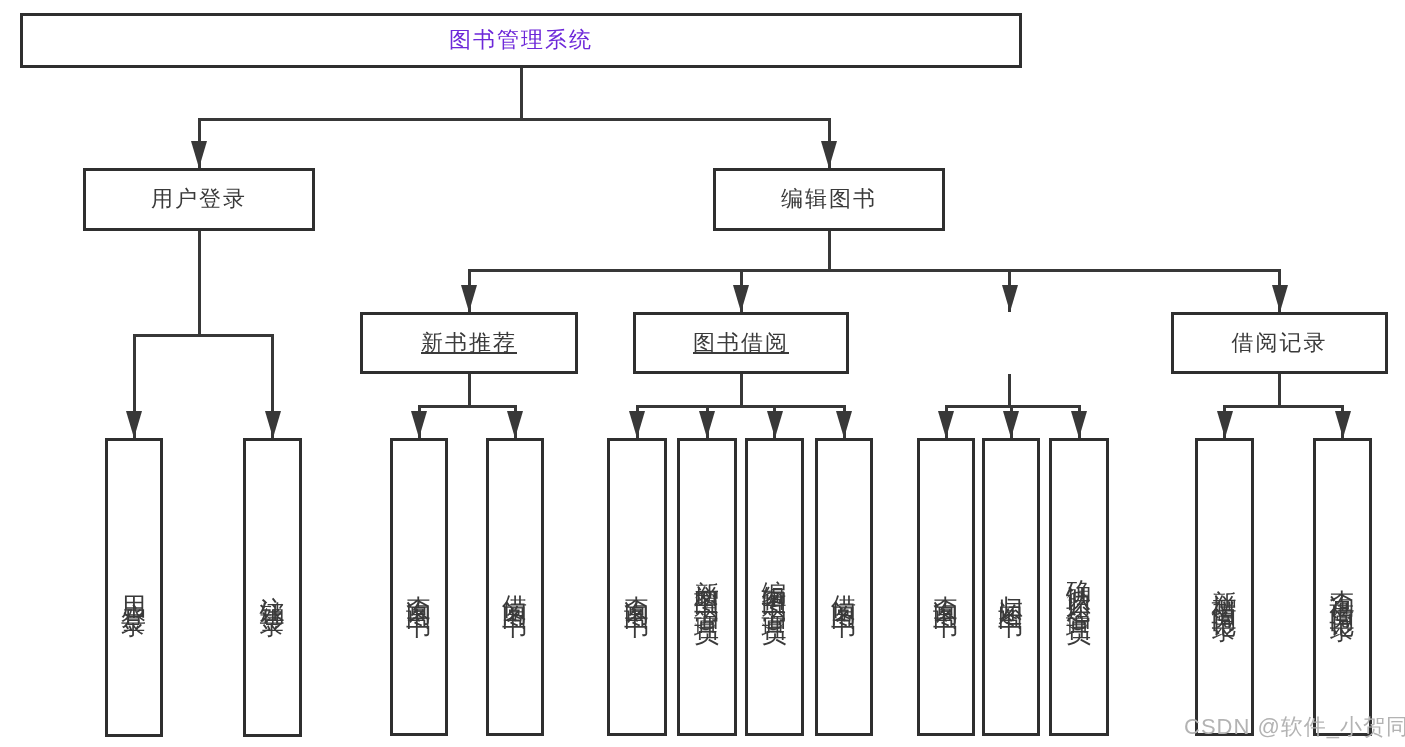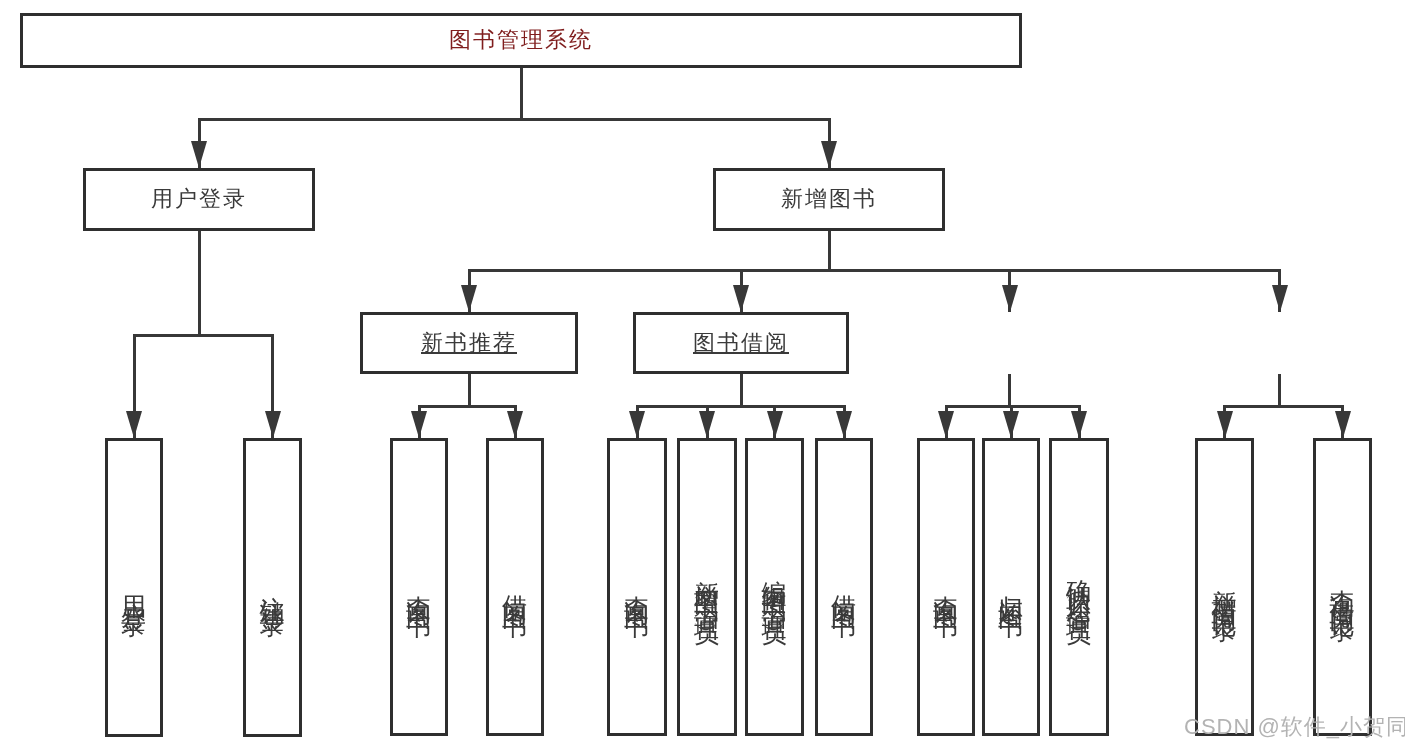--- a/index.html
+++ b/index.html
@@ -110,39 +110,42 @@
     <div class="arrowhead" style="left: 1003px; top: 411px; border-top-color: rgb(56, 56, 56);"></div>
     <div class="line" style="left: 1077.5px; top: 406px; width: 3px; height: 32px; background: rgb(56, 56, 56);"></div>
     <div class="arrowhead" style="left: 1071px; top: 411px; border-top-color: rgb(56, 56, 56);"></div>
     <div class="line" style="left: 1278px; top: 374px; width: 3px; height: 32px; background: rgb(56, 56, 56);"></div>
     <div class="line" style="left: 1223px; top: 404.5px; width: 121px; height: 3px; background: rgb(56, 56, 56);"></div>
     <div class="line" style="left: 1223px; top: 406px; width: 3px; height: 32px; background: rgb(56, 56, 56);"></div>
     <div class="arrowhead" style="left: 1216.5px; top: 411px; border-top-color: rgb(56, 56, 56);"></div>
     <div class="line" style="left: 1341px; top: 406px; width: 3px; height: 32px; background: rgb(56, 56, 56);"></div>
     <div class="arrowhead" style="left: 1334.5px; top: 411px; border-top-color: rgb(56, 56, 56);"></div>
     <div class="node" style="left: 20px; top: 13px; width: 1002px; height: 55px; border-color: rgb(47, 47, 47); background: rgb(255, 255, 255);">
-      <span class="label" style="color: #7f1d1d;">图书管理系统</span>
+      <span class="label" style="color: #6d28d9;">图书管理系统</span>
     </div>
     <div class="node" style="left: 83px; top: 168px; width: 232px; height: 63px; border-color: rgb(47, 47, 47); background: rgb(255, 255, 255);">
       <span class="label" style="color: rgb(58, 58, 58);">用户登录</span>
     </div>
     <div class="node" style="left: 713px; top: 168px; width: 232px; height: 63px; border-color: rgb(47, 47, 47); background: rgb(255, 255, 255);">
-      <span class="label" style="color: rgb(58, 58, 58);">新增图书</span>
+      <span class="label" style="color: rgb(58, 58, 58);">编辑图书</span>
     </div>
     <div class="node vertical" style="left: 105px; top: 438px; width: 58px; height: 299px; border-color: rgb(47, 47, 47); background: rgb(255, 255, 255);">
       <span class="label" style="color: rgb(58, 58, 58);">用户登录</span>
     </div>
     <div class="node vertical" style="left: 243px; top: 438px; width: 59px; height: 299px; border-color: rgb(47, 47, 47); background: rgb(255, 255, 255);">
       <span class="label" style="color: rgb(58, 58, 58);">注销登录</span>
     </div>
     <div class="node" style="left: 360px; top: 312px; width: 218px; height: 62px; border-color: rgb(47, 47, 47); background: rgb(255, 255, 255);">
       <span class="label" style="color: rgb(58, 58, 58); text-decoration: underline;">新书推荐</span>
     </div>
     <div class="node" style="left: 633px; top: 312px; width: 216px; height: 62px; border-color: rgb(47, 47, 47); background: rgb(255, 255, 255);">
       <span class="label" style="color: rgb(58, 58, 58); text-decoration: underline;">图书借阅</span>
+    </div>
+    <div class="node" style="left: 1171px; top: 312px; width: 217px; height: 62px; border-color: rgb(47, 47, 47); background: rgb(255, 255, 255);">
+      <span class="label" style="color: rgb(58, 58, 58);">借阅记录</span>
     </div>
     <div class="node vertical" style="left: 390px; top: 438px; width: 58px; height: 298px; border-color: rgb(47, 47, 47); background: rgb(255, 255, 255);">
       <span class="label" style="color: rgb(58, 58, 58);">查询图书</span>
     </div>
     <div class="node vertical" style="left: 486px; top: 438px; width: 58px; height: 298px; border-color: rgb(47, 47, 47); background: rgb(255, 255, 255);">
       <span class="label" style="color: rgb(58, 58, 58);">借阅图书</span>
     </div>
     <div class="node vertical" style="left: 607px; top: 438px; width: 60px; height: 298px; border-color: rgb(47, 47, 47); background: rgb(255, 255, 255);">
       <span class="label" style="color: rgb(58, 58, 58);">查询图书</span>
     </div>

